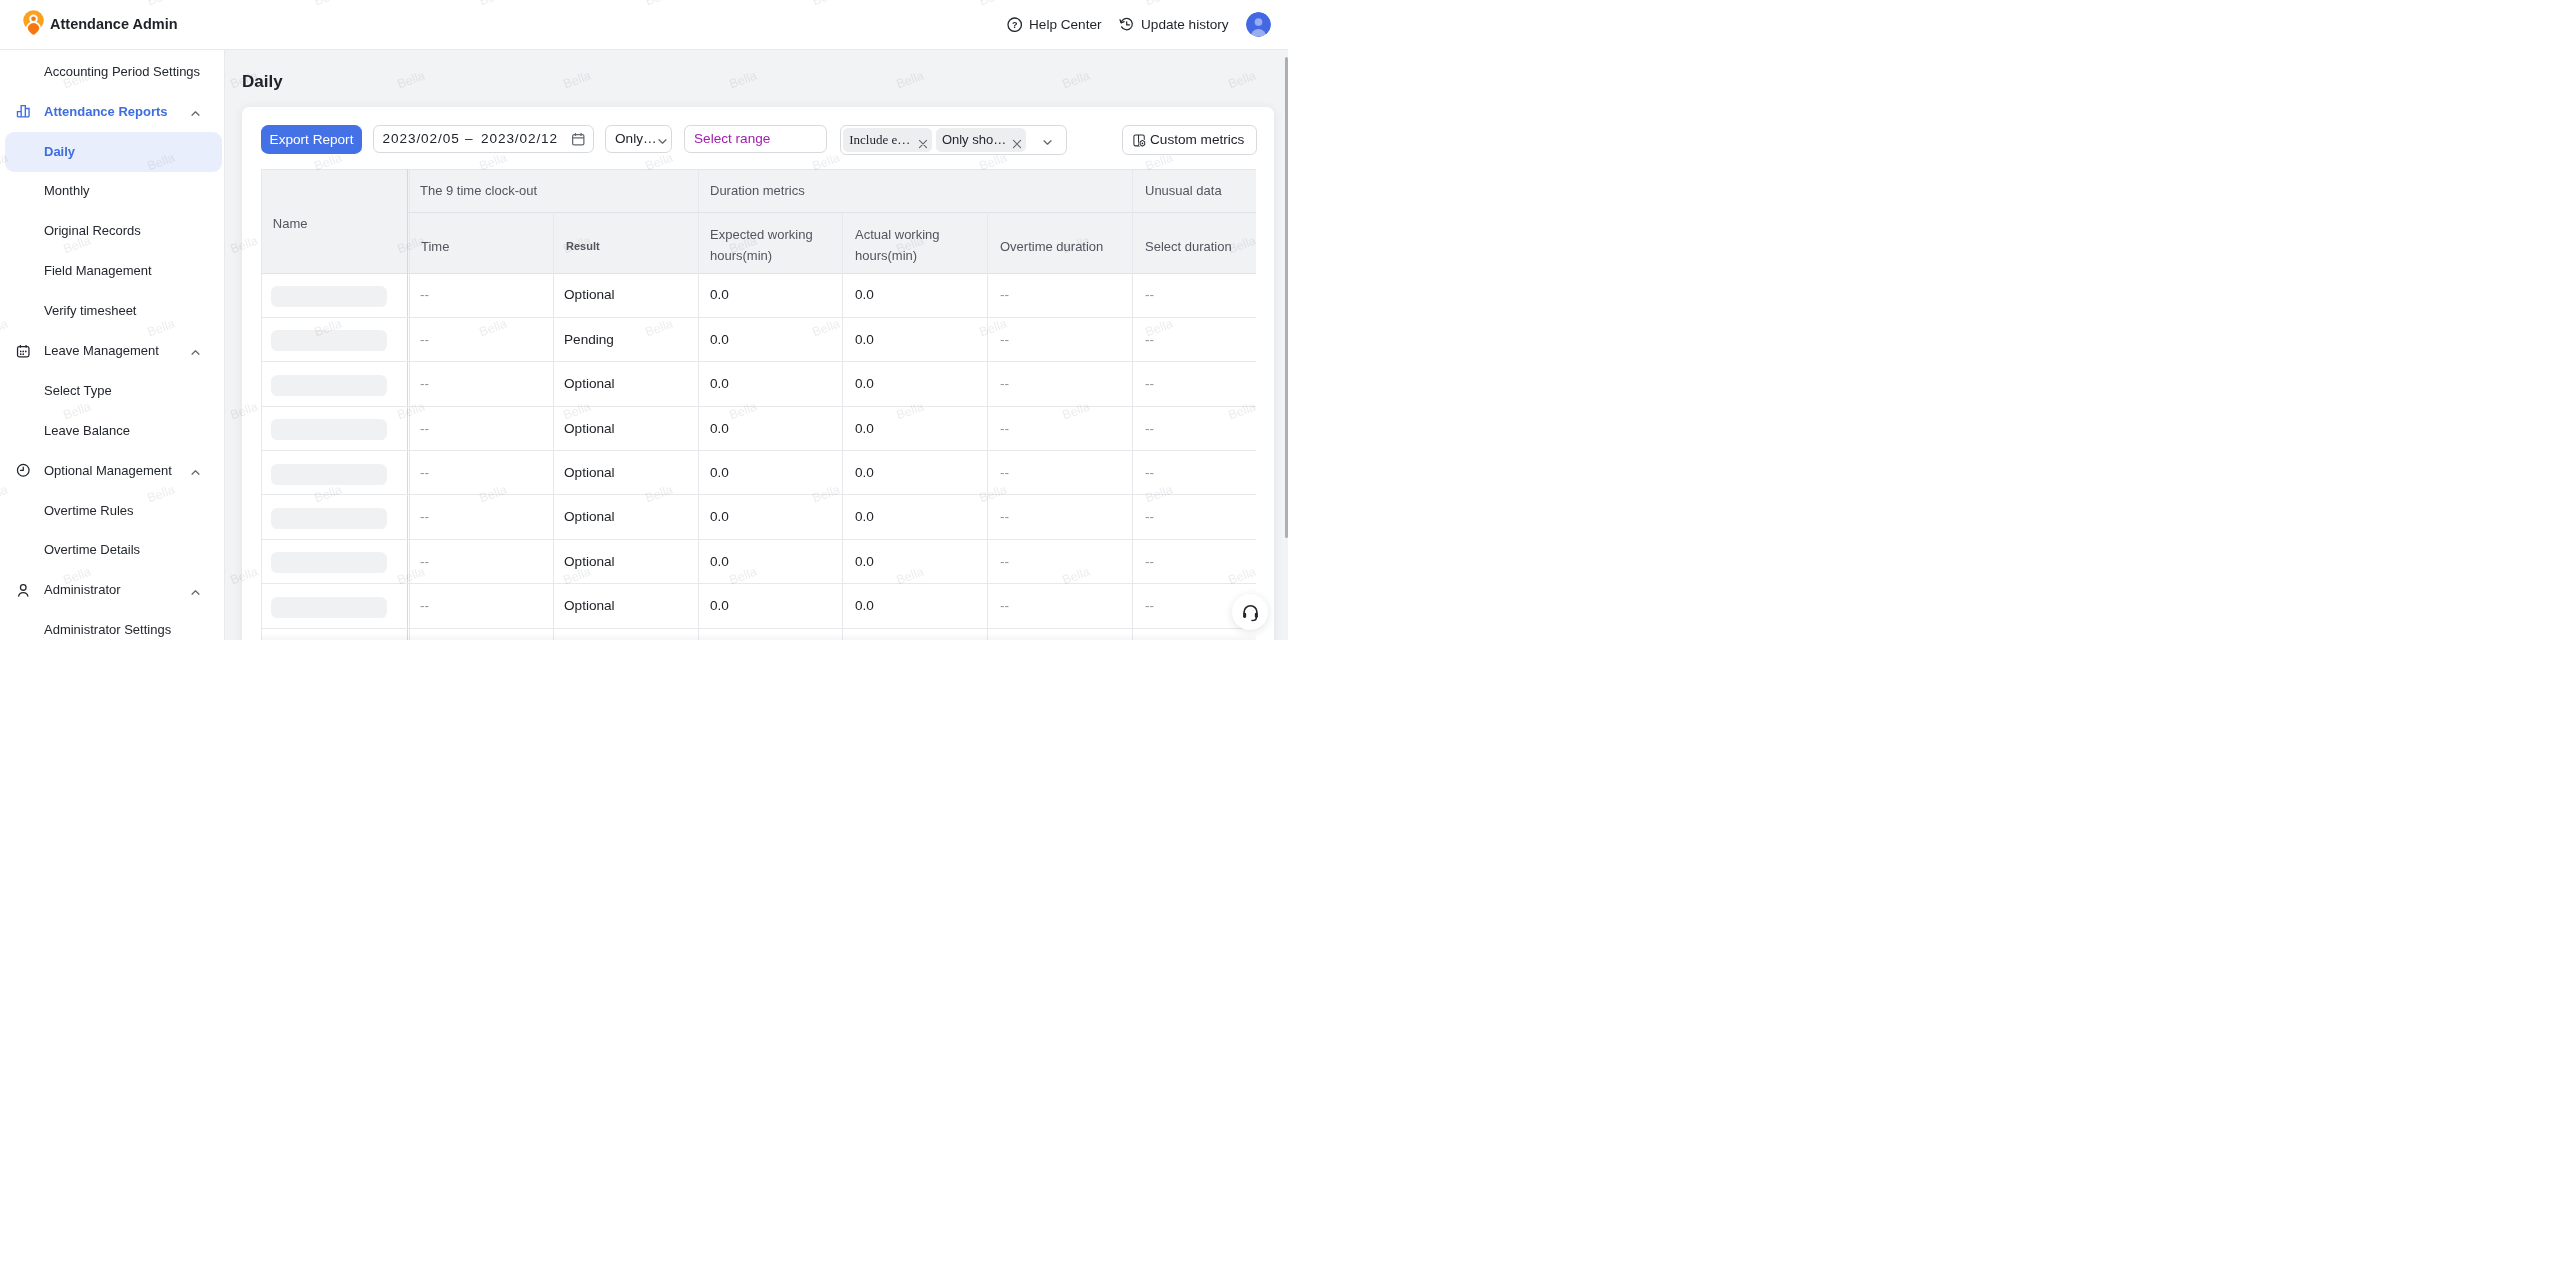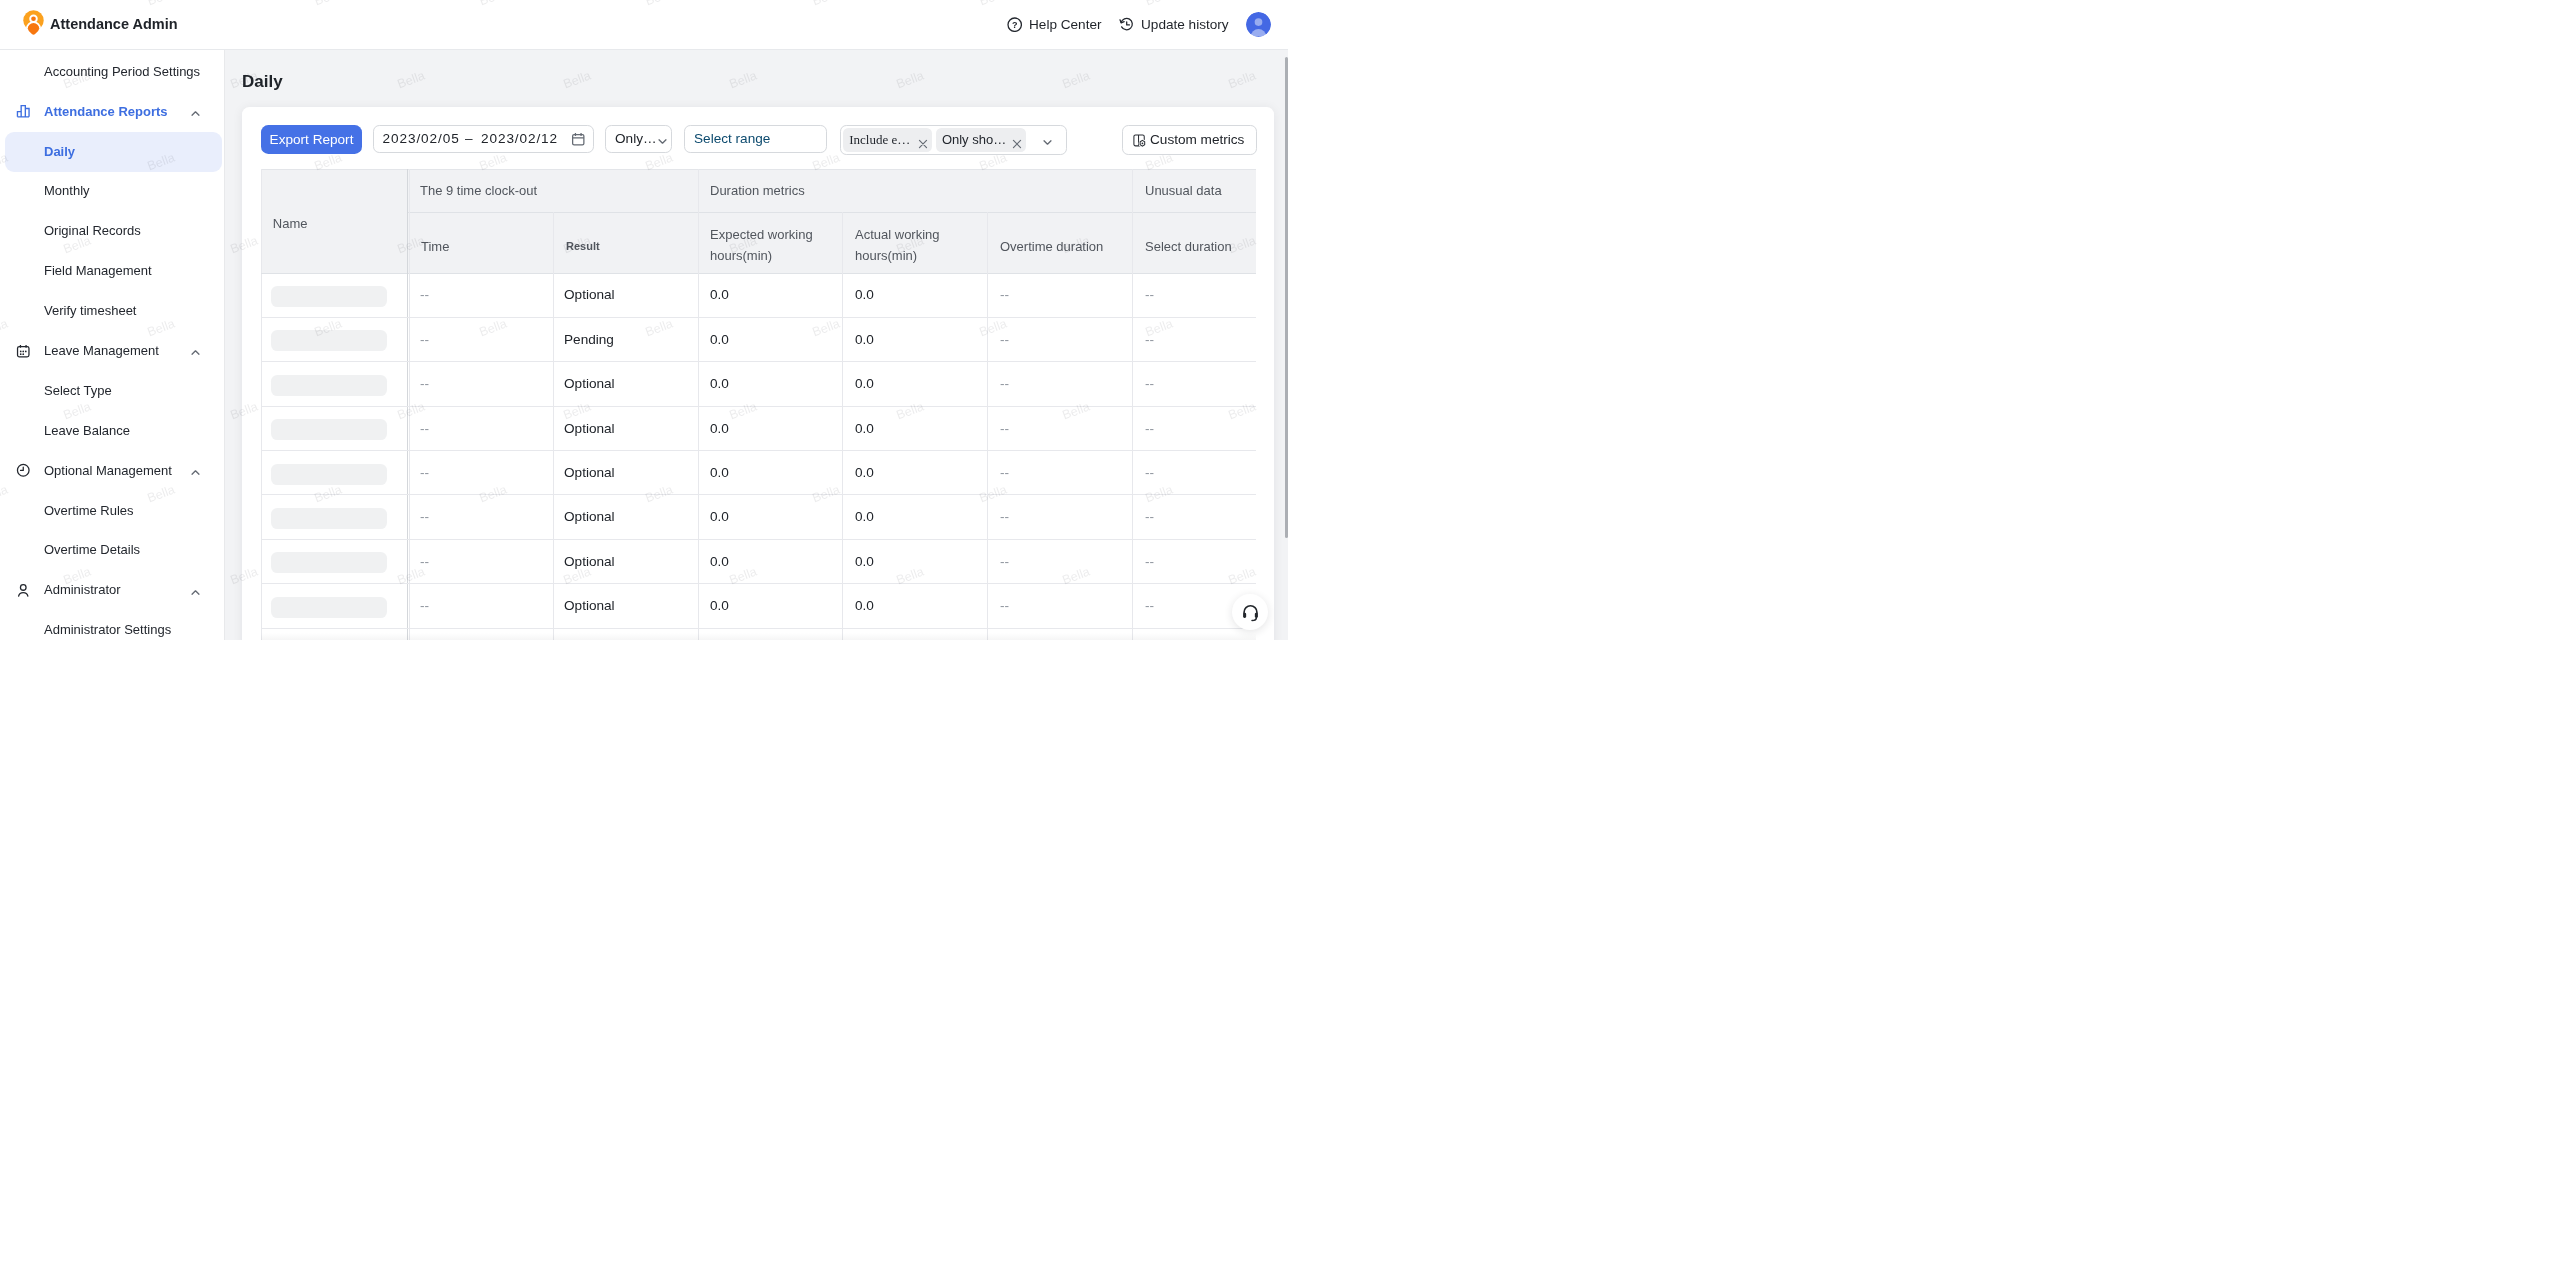--- a/index.html
+++ b/index.html
@@ -28,21 +28,21 @@
 </div>
 
 <div class="abs" style="left:605px;top:125px;width:67px;height:28px;border:0.9px solid #d6d9dd;border-radius:6.3px;background:#fff;">
   <span class="abs" style="left:9px;top:0;line-height:26px;font-size:13.6px;color:#20242a;">Only…</span>
   <span class="abs" style="left:51px;top:8.2px;"><svg width="11" height="11" viewBox="0 0 12 12" fill="none" stroke="#646a73" stroke-width="1.5" stroke-linecap="round" stroke-linejoin="round">
         <path d="M2.2 4.2 L6 7.8 L9.8 4.2"></path>
       </svg></span>
 </div>
 
 <div class="abs" style="left:684px;top:125px;width:143px;height:28px;border:0.9px solid #d6d9dd;border-radius:6.3px;background:#fff;">
-  <span class="abs" style="left:9px;top:0;line-height:26px;font-size:13.6px;color:#0c4a6e;">Select range</span>
+  <span class="abs" style="left:9px;top:0;line-height:26px;font-size:13.6px;color:#a21caf;">Select range</span>
 </div>
 
 <div class="abs" style="left:840px;top:125px;width:227px;height:30px;border:0.9px solid #d6d9dd;border-radius:6.3px;background:#fff;">
   <div class="abs" style="left:2.3px;top:2.4px;width:89px;height:24px;border-radius:5.4px;background:#edeef0;">
     <span class="abs" style="left:5.9px;top:0;line-height:24px;font-size:13px;color:#23272e;font-family:Liberation Serif, serif;">Include e…</span>
     <span class="abs" style="left:75px;top:7.3px;"><svg width="10" height="10" viewBox="0 0 11 11" stroke="#646a73" stroke-width="1.3" stroke-linecap="round">
           <path d="M1.6 1.6 L9.4 9.4 M9.4 1.6 L1.6 9.4"></path>
         </svg></span>
   </div>
   <div class="abs" style="left:95px;top:2.4px;width:90px;height:24px;border-radius:5.4px;background:#edeef0;">

